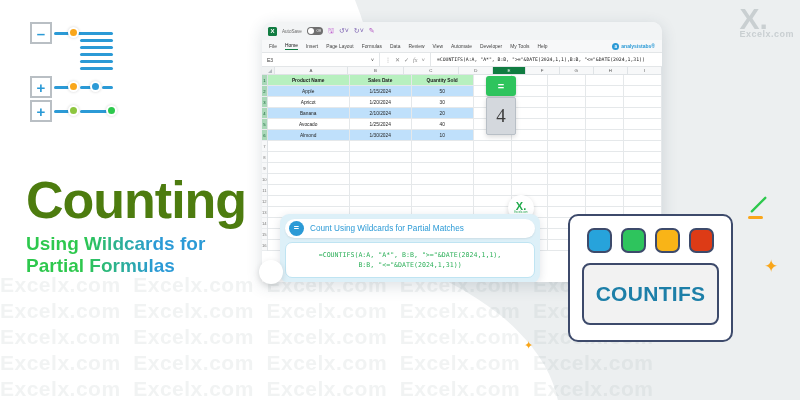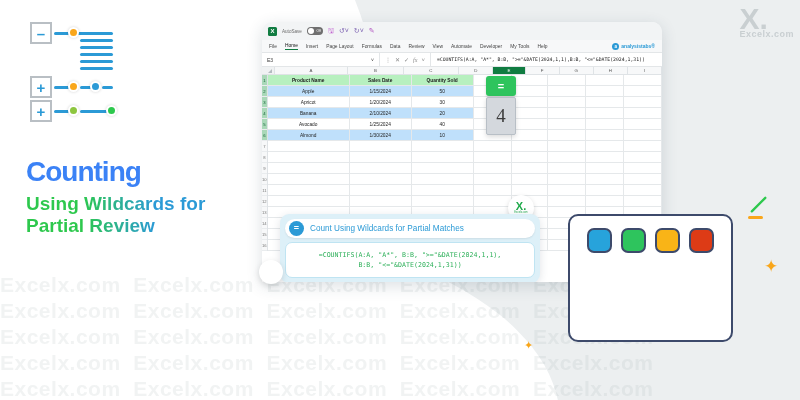--- a/index.html
+++ b/index.html
@@ -44,22 +44,22 @@
     color:rgba(150,160,165,0.13);
     letter-spacing:0.5px;
     line-height:26px;
   }
 
   
   .headline{
     position:absolute; left:26px; top:158px; z-index:6; width:215px;
   }
   .headline h1{
-    font-size:28px; font-weight:bold; color:#3b82f6;
-    line-height:1; letter-spacing:-1px;
+    font-size:52px; font-weight:bold; color:#4d7c0f;
+    line-height:1; letter-spacing:-1px;margin-top:16px;
   }
   .headline h2{
     font-size:19px; font-weight:bold; line-height:1.18;
     margin-top:7px;
     background:linear-gradient(90deg,#2dc84d 0%, #2dc84d 26%, #2b9ad6 60%, #2b9ad6 100%);
     -webkit-background-clip:text; background-clip:text;
     color:transparent; -webkit-text-fill-color:transparent;
   }
 
   
@@ -273,21 +273,21 @@
   <div class="wm-row">Excelx.com&nbsp; Excelx.com&nbsp; Excelx.com&nbsp; Excelx.com&nbsp; Excelx.com</div>
 </div>
 
 <div class="deco-x">
   <span>X.</span>
   <small>Excelx.com</small>
 </div>
 
 <div class="headline">
   <h1>Counting</h1>
-  <h2>Using Wildcards for Partial Review</h2>
+  <h2>Using Wildcards for Partial Formulas</h2>
 </div>
 
 <div class="deco-icon">
   <div class="deco-box" style="left:0;top:0;">–</div>
   <div class="deco-box" style="left:0;top:54px;">+</div>
   <div class="deco-box" style="left:0;top:78px;">+</div>
 
   <div class="deco-line" style="left:24px; top:10px; width:16px;"></div>
   <div class="deco-line" style="left:47px; top:10px; width:36px;"></div>
   <div class="deco-line" style="left:50px; top:17px; width:33px;"></div>
@@ -607,20 +607,23 @@
 
 <div class="circle-grey"></div>
 
 <div class="cifs">
   <div class="cifs-dots">
     <i style="background:#27a3db"></i>
     <i style="background:#2ec45d"></i>
     <i style="background:#f9b417"></i>
     <i style="background:#dd3b16"></i>
   </div>
+  <div class="cifs-inner">
+    <span>COUNTIFS</span>
+  </div>
 </div>
 
 <svg class="tick-green" viewBox="0 0 20 20">
   <line x1="2" y1="17" x2="17" y2="2" stroke="#2dc84d" stroke-width="2.6" stroke-linecap="round"></line>
 </svg>
 <div class="bar-orange"></div>
 <div class="spark orange" style="left:764px; top:258px;">✦</div>
 <div class="spark small" style="left:524px; top:340px;">✦</div>
 
 </body></html>

